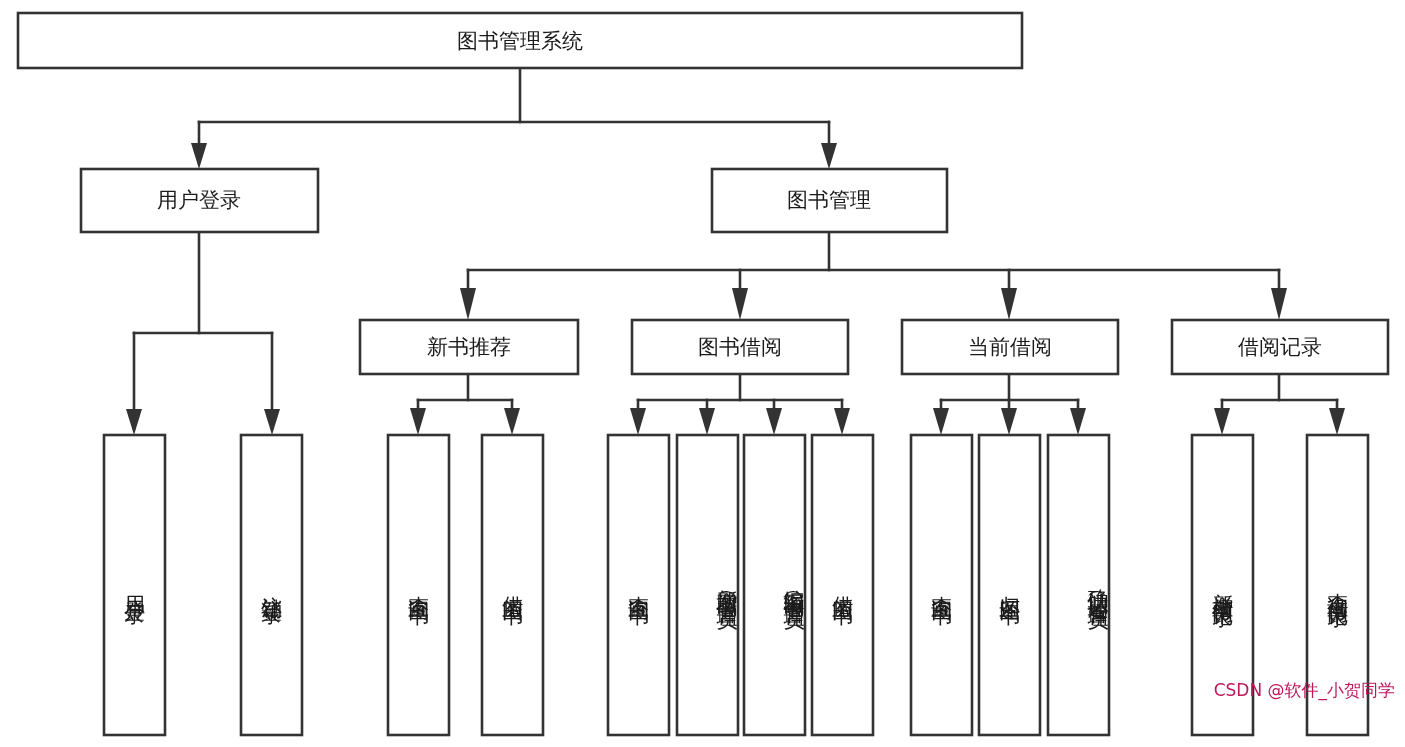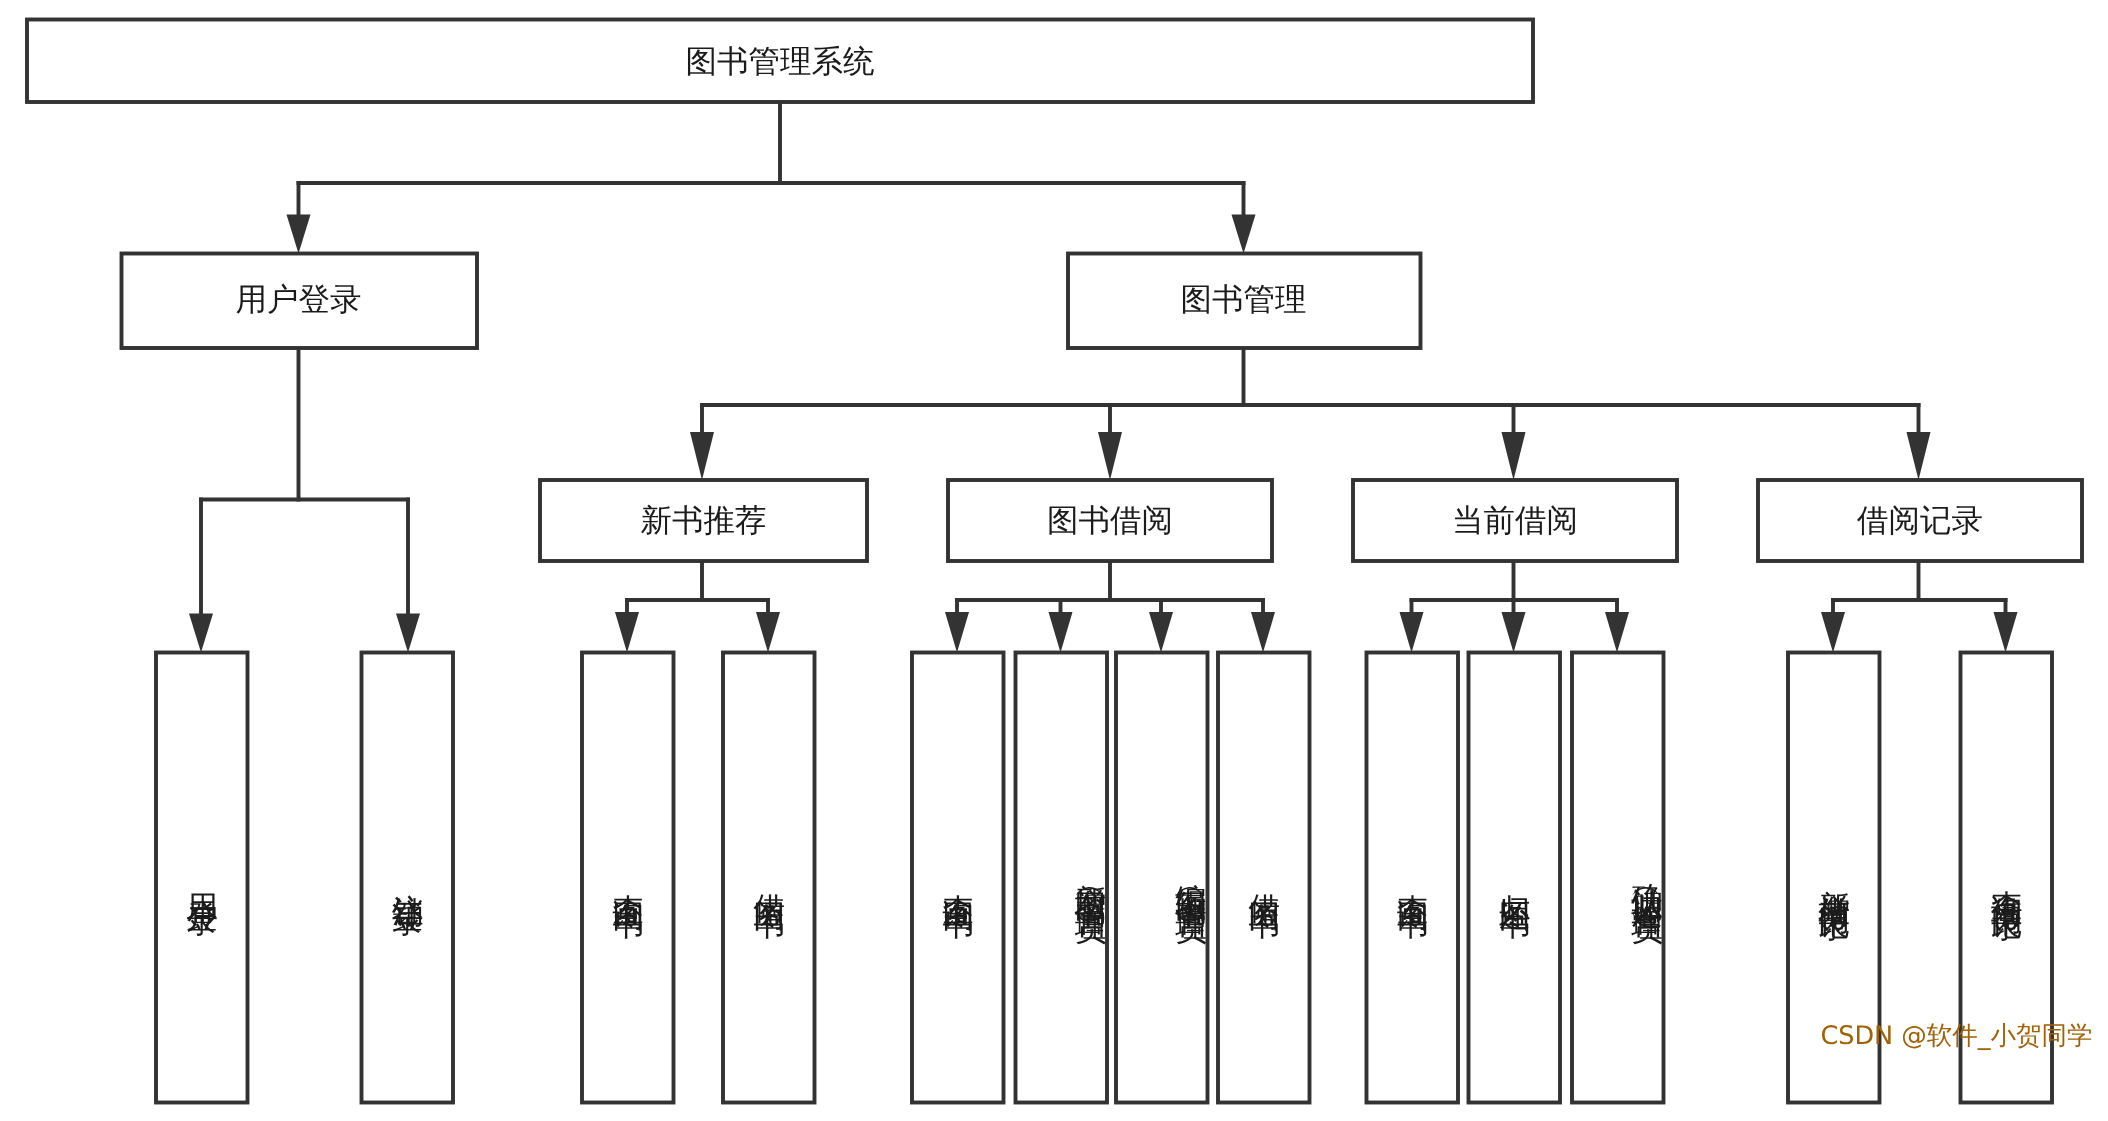--- a/index.html
+++ b/index.html
@@ -63,21 +63,21 @@
     text-align: center;
     white-space: nowrap;
     pointer-events: none;
   }
   .watermark {
     position: absolute;
     right: 10px;
     bottom: 6px;
     font-family: "DejaVu Sans", "Liberation Sans", sans-serif;
     font-size: 17px;
-    color: #a16207;
+    color: #be185d;
     white-space: nowrap;
   }
 </style>
 </head>
 <body>
 
 <div id="diagram-root">
 
   <svg id="flow-svg" viewBox="0 0 1405 747">
 

